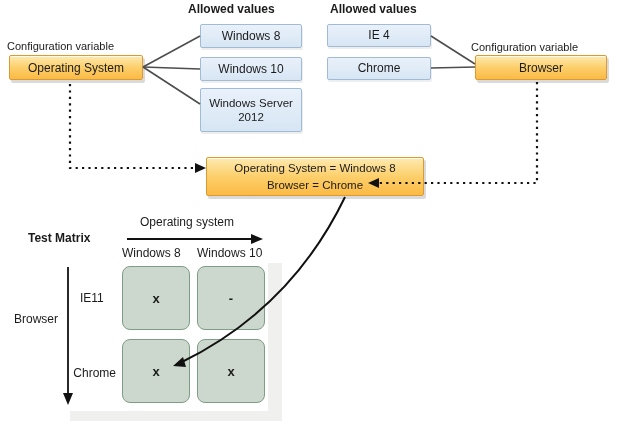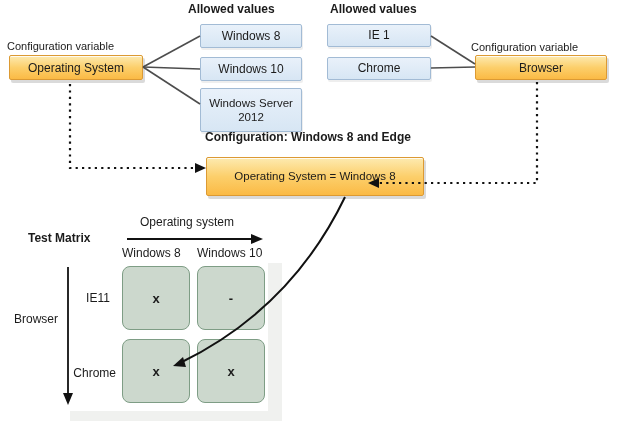--- a/index.html
+++ b/index.html
@@ -55,41 +55,41 @@
   </div>
   <div class="bbox z1" style="left:200px;top:57px;width:102px;height:24px">
     <span>Windows 10</span>
   </div>
   <div class="bbox z1" style="left:200px;top:88px;width:102px;height:44px;font-size:11.5px;padding:2px">
     <span>Windows Server 2012</span>
   </div>
 
   <div class="lbl bold z1" style="left:330px;top:3px;width:100px">Allowed values</div>
   <div class="bbox z1" style="left:327px;top:24px;width:104px;height:23px">
-    <span>IE 1</span>
+    <span>IE 4</span>
   </div>
   <div class="bbox z1" style="left:327px;top:57px;width:104px;height:23px">
     <span>Chrome</span>
   </div>
 
   <div class="lbl z1" style="left:471px;top:41px;width:140px">Configuration variable</div>
   <div class="obox z1" style="left:475px;top:55px;width:132px;height:25px">
     <span>Browser</span>
   </div>
 
-  <div class="lbl bold z1" style="left:205px;top:131px;width:222px">Configuration: Windows 8 and Edge</div>
   <div class="obox config-box z1" style="left:206px;top:157px;width:218px;height:39px">
     <div>Operating System = Windows 8</div>
+    <div>Browser = Chrome</div>
   </div>
 
   <div class="lbl bold z1" style="left:28px;top:232px;width:76px">Test Matrix</div>
   <div class="lbl z1" style="left:140px;top:216px;width:100px;font-size:12px">Operating system</div>
   <div class="lbl z1" style="left:122px;top:247px;width:68px;font-size:12px">Windows 8</div>
   <div class="lbl z1" style="left:197px;top:247px;width:68px;font-size:12px">Windows 10</div>
-  <div class="lbl z1" style="left:80px;top:292px;width:36px;text-align:center;font-size:12px">IE11</div>
+  <div class="lbl z1" style="left:80px;top:292px;width:36px;text-align:left;font-size:12px">IE11</div>
   <div class="lbl z1" style="left:68px;top:367px;width:48px;text-align:right;font-size:12px">Chrome</div>
   <div class="lbl z1" style="left:14px;top:313px;width:52px;font-size:12px">Browser</div>
 
   <div class="cell z1" style="left:122px;top:266px">
     <span>x</span>
   </div>
   <div class="cell z1" style="left:197px;top:266px">
     <span>-</span>
   </div>
   <div class="cell z1" style="left:122px;top:339px">

